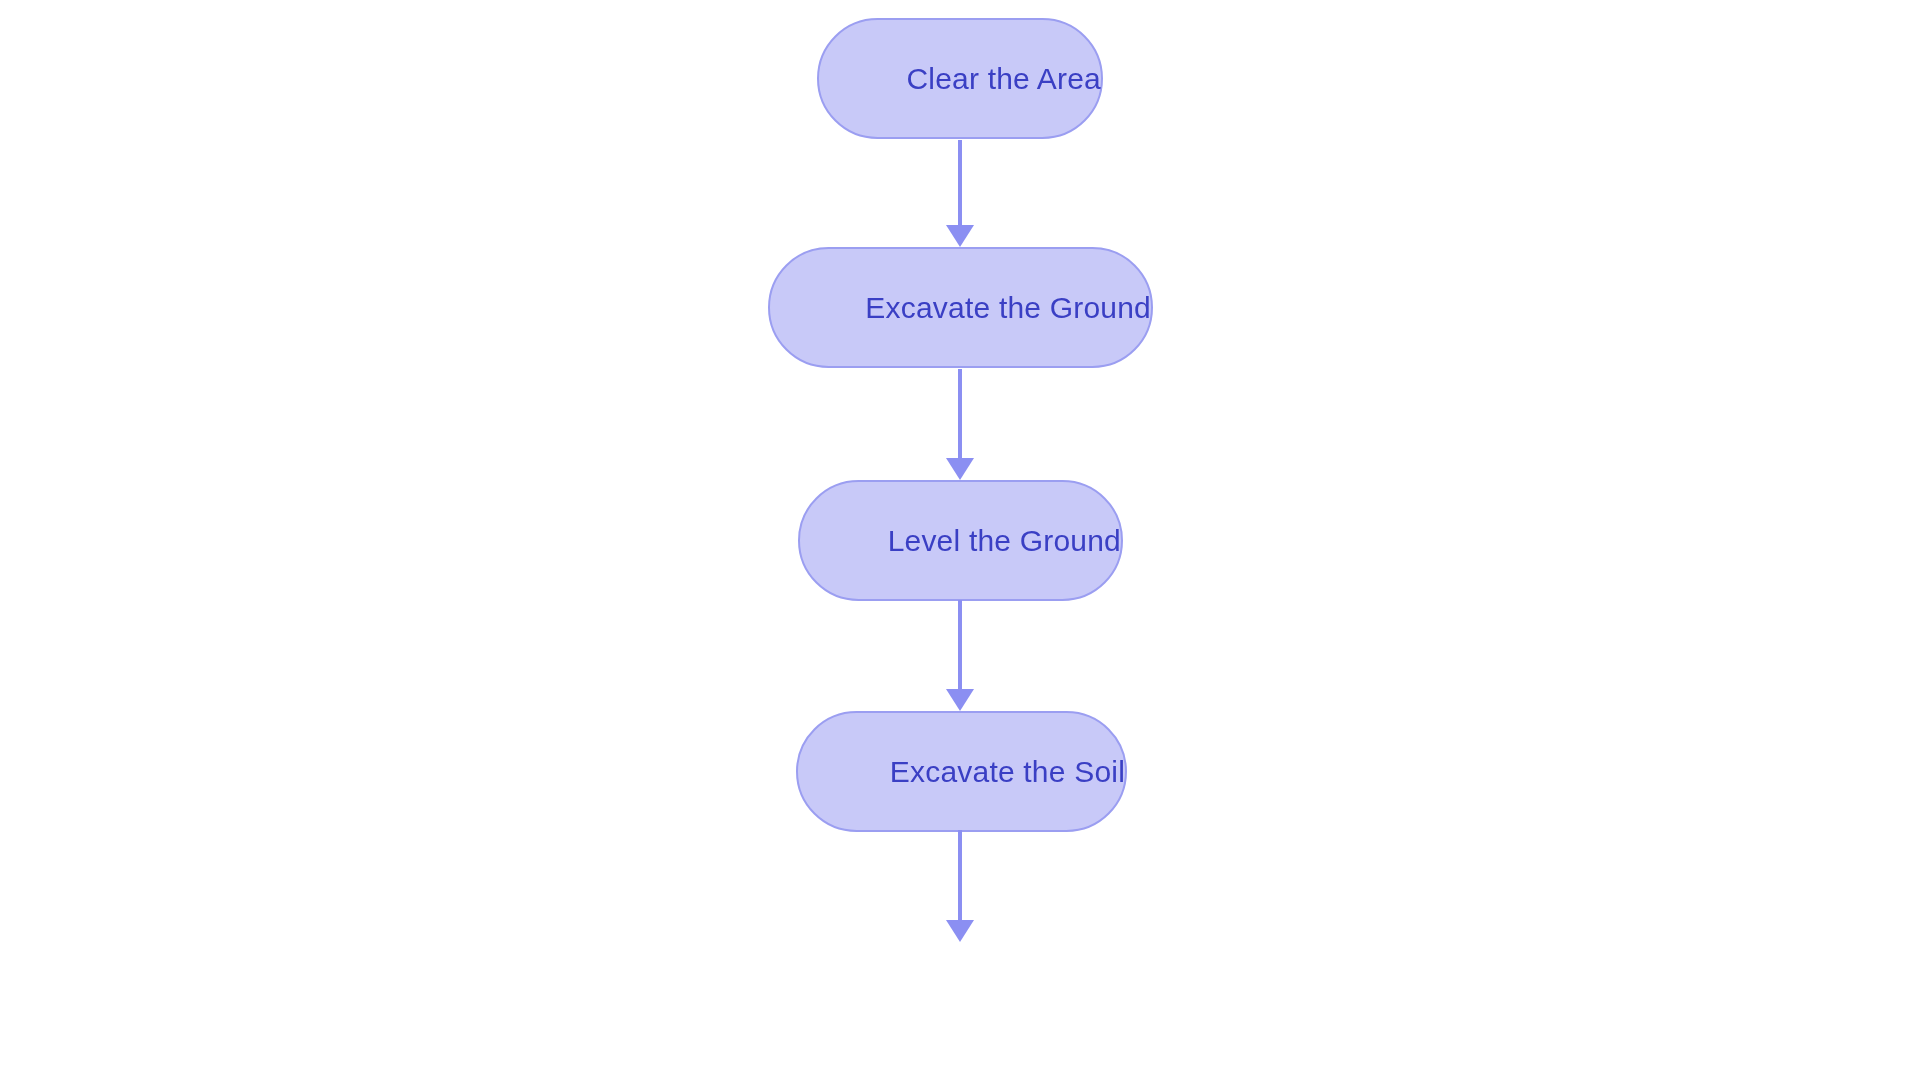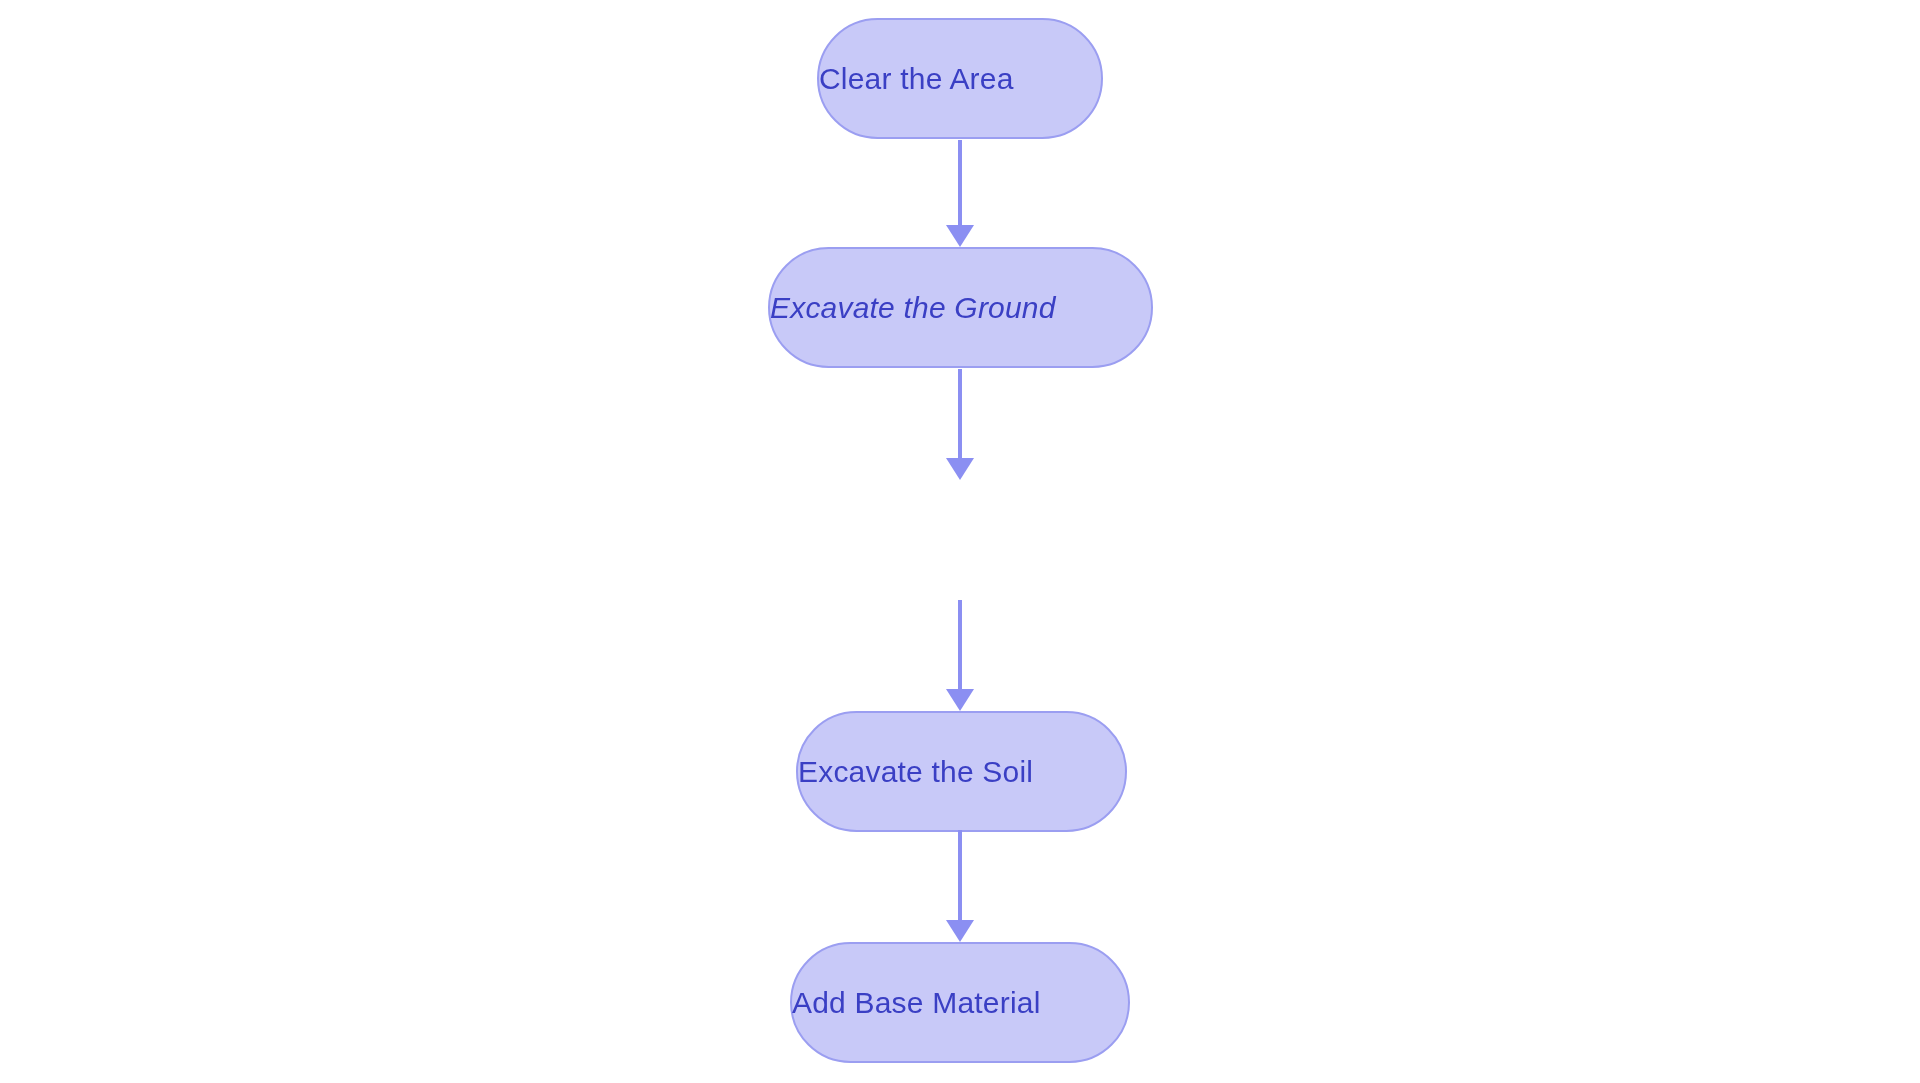--- a/index.html
+++ b/index.html
@@ -17,21 +17,21 @@
   }
   .node {
     position: absolute;
     height: 121px;
     box-sizing: border-box;
     background: var(--node-fill, #c8c9f8);
     border: 2px solid var(--node-border, #9b9ef1);
     border-radius: 61px;
     display: flex;
     align-items: center;
-    justify-content: flex-start;
+    justify-content: flex-end;
   }
   .node-label {
     font-size: 30px;
     font-weight: 400;
     letter-spacing: 0.2px;
     color: var(--node-text, #3a3fc4);
     white-space: nowrap;
   }
   .arrow {
     position: absolute;
@@ -50,21 +50,21 @@
     position: absolute;
     left: 0;
     bottom: 0;
     width: 0;
     height: 0;
     border-left: 14px solid transparent;
     border-right: 14px solid transparent;
     border-top: 22px solid var(--arrow, #8b8ff2);
   }
   .n1 { left: 817px; top: 18px;  width: 286px; }
-  .n2 { left: 768px; top: 247px; width: 385px; font-style: italic; }
+  .n2 { left: 768px; top: 247px; width: 385px; }
   .n3 { left: 798px; top: 480px; width: 325px; }
   .n4 { left: 796px; top: 711px; width: 331px; }
   .n5 { left: 790px; top: 942px; width: 340px; }
   .a1 { top: 140px; height: 107px; }
   .a2 { top: 369px; height: 111px; }
   .a3 { top: 600px; height: 111px; }
   .a4 { top: 830px; height: 112px; }
 </style>
 </head>
 <body>
@@ -82,32 +82,32 @@
 
   <div class="node n2">
     <span class="node-label">Excavate the Ground</span>
   </div>
 
   <div class="arrow a2">
     <span class="arrow-line"></span>
     <span class="arrow-head"></span>
   </div>
 
+  <div class="node n3">
+    <span class="node-label">Level the Ground</span>
+  </div>
 
   <div class="arrow a3">
     <span class="arrow-line"></span>
     <span class="arrow-head"></span>
   </div>
 
   <div class="node n4">
     <span class="node-label">Excavate the Soil</span>
   </div>
 
   <div class="arrow a4">
     <span class="arrow-line"></span>
     <span class="arrow-head"></span>
   </div>
 
-  <div class="node n5">
-    <span class="node-label">Add Base Material</span>
-  </div>
 
 </div>
 
 </body></html>

